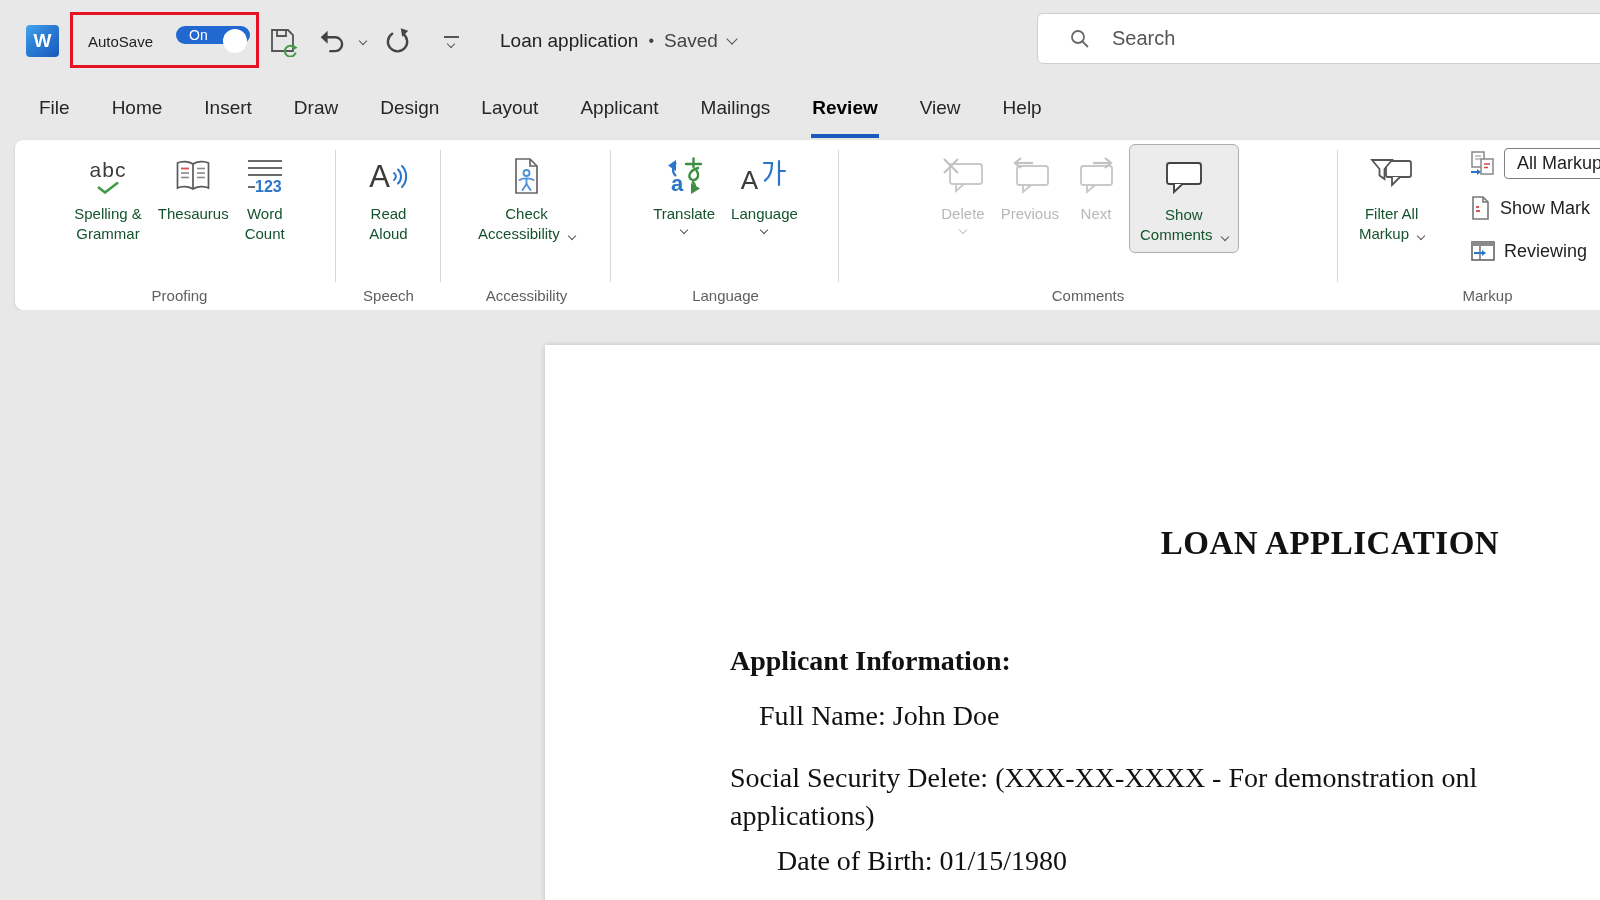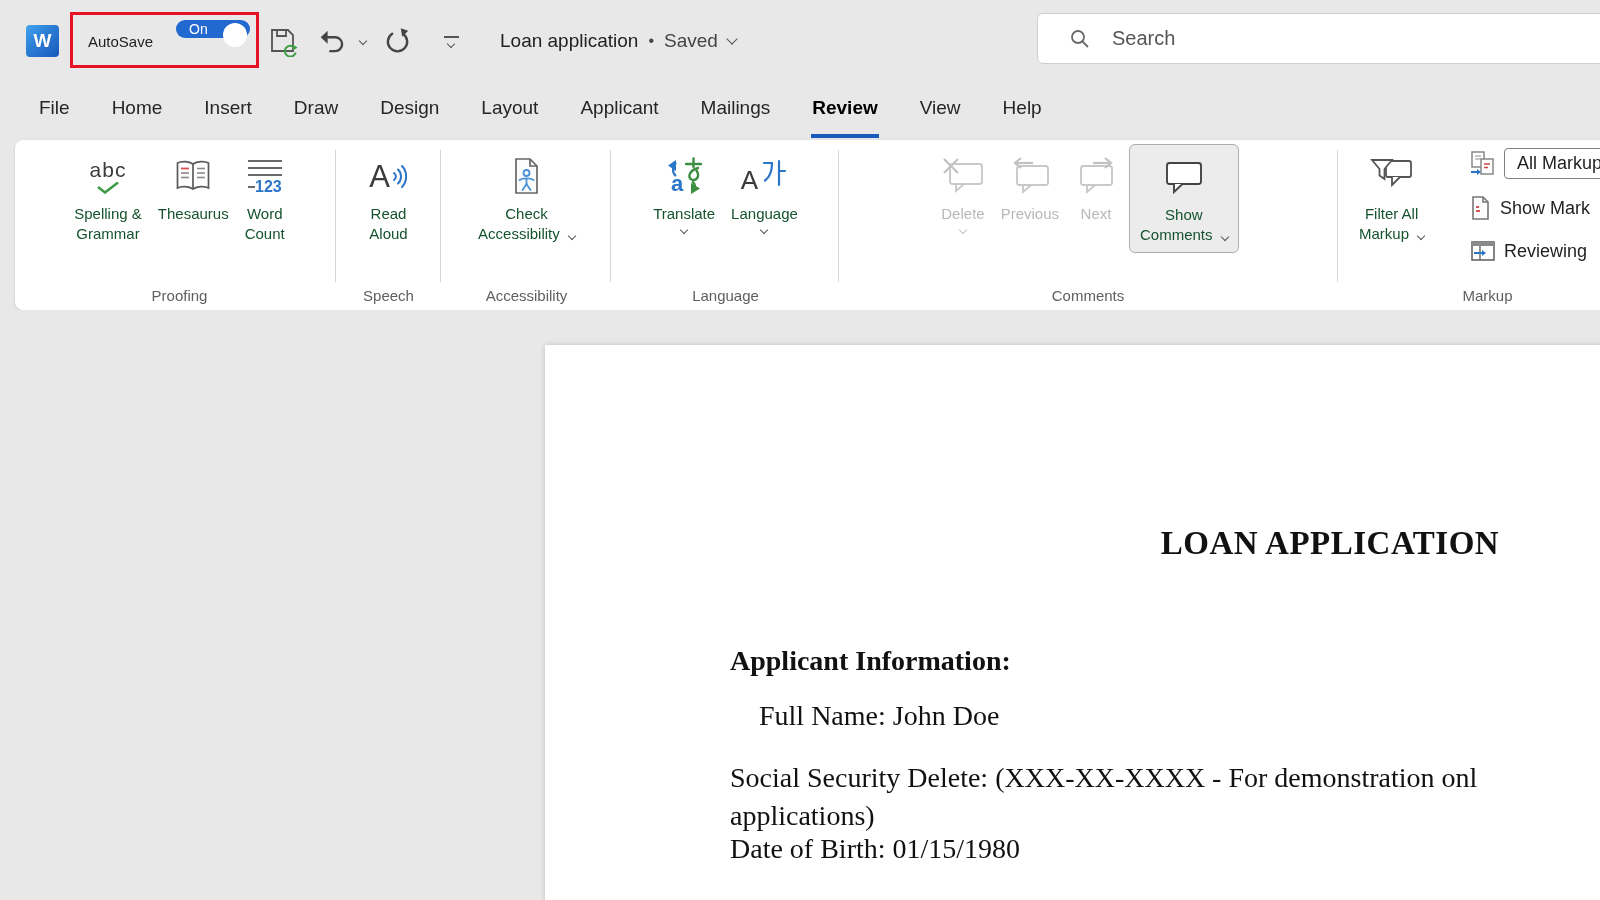--- a/index.html
+++ b/index.html
@@ -18,21 +18,21 @@
     background:linear-gradient(135deg,#41a5ee 0%,#2b7cd3 45%,#185abd 100%);
     display:flex; align-items:center; justify-content:center;
     color:#fff; font-weight:bold; font-size:19px;
   }
   .annotation-box {
     position:absolute; left:70px; top:12px; width:189px; height:56px;
     border:3px solid #e81123; pointer-events:none; z-index:5;
   }
   .autosave-label { position:absolute; left:88px; top:33px; font-size:15px; color:#222; }
   .autosave-toggle {
-    position:absolute; left:176px; top:20px; width:74px; height:18px; border-radius:16px;
+    position:absolute; left:176px; top:26px; width:74px; height:18px; border-radius:16px;
     background:#2268d1; display:flex; align-items:center;
   }
   .autosave-on { color:#fff; font-size:14px; margin-left:13px; }
   .autosave-knob { position:absolute; right:3px; top:3px; width:24px; height:24px; border-radius:50%; background:#fff; }
   .qat-btn { position:absolute; top:22px; width:38px; height:38px; display:flex; align-items:center; justify-content:center; }
   .qat-save { left:264px; } .qat-undo { left:314px; } .qat-undo-chev { left:352px; width:22px;}
   .qat-redo { left:378px; } .qat-custom { left:432px; }
   .chev { display:inline-block; width:8px; height:8px; border-right:1.6px solid #555; border-bottom:1.6px solid #555; transform:rotate(45deg); }
   .chev.sm { width:6px; height:6px; }
   .custom-icon { display:flex; flex-direction:column; align-items:center; gap:3px; }
@@ -96,21 +96,21 @@
   
   .docarea { position:absolute; left:0; top:310px; width:1600px; height:590px; background:#e8e8e8; }
   .page {
     position:absolute; left:545px; top:35px; width:1570px; height:600px;
     background:#fff; box-shadow:0 0 5px rgba(0,0,0,0.18);
     font-family:"Liberation Serif", serif; color:#111;
   }
   .doc-line { position:absolute; left:185px; white-space:nowrap; font-size:28px; }
   .doc-title { position:absolute; left:0; width:100%; text-align:center; top:180px; font-size:33px; font-weight:bold; letter-spacing:0.5px; }
   .doc-heading { top:300px; font-weight:bold; }
-  .doc-l1 { top:355px;margin-left:29px; } .doc-l2 { top:417px; } .doc-l3 { top:455px; } .doc-l4 { top:488px; }
+  .doc-l1 { top:355px;margin-left:29px; } .doc-l2 { top:417px; } .doc-l3 { top:455px; } .doc-l4 { top:500px;margin-left:47px; }
 
   svg { display:block; }
 </style>
 </head>
 <body>
 
 <div class="titlebar">
   <div class="word-logo">
     <span>W</span>
   </div>

